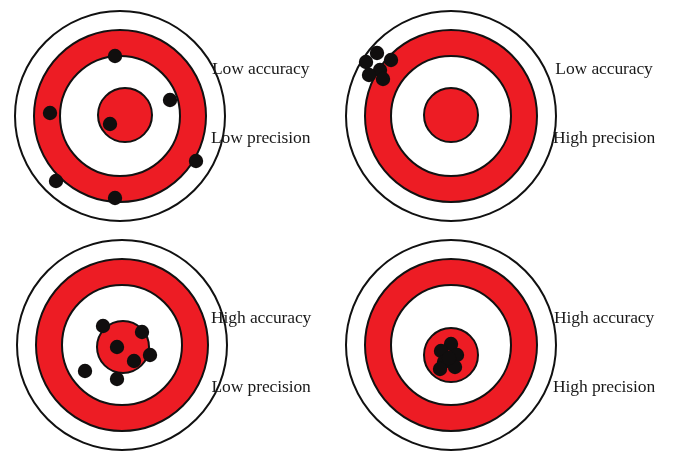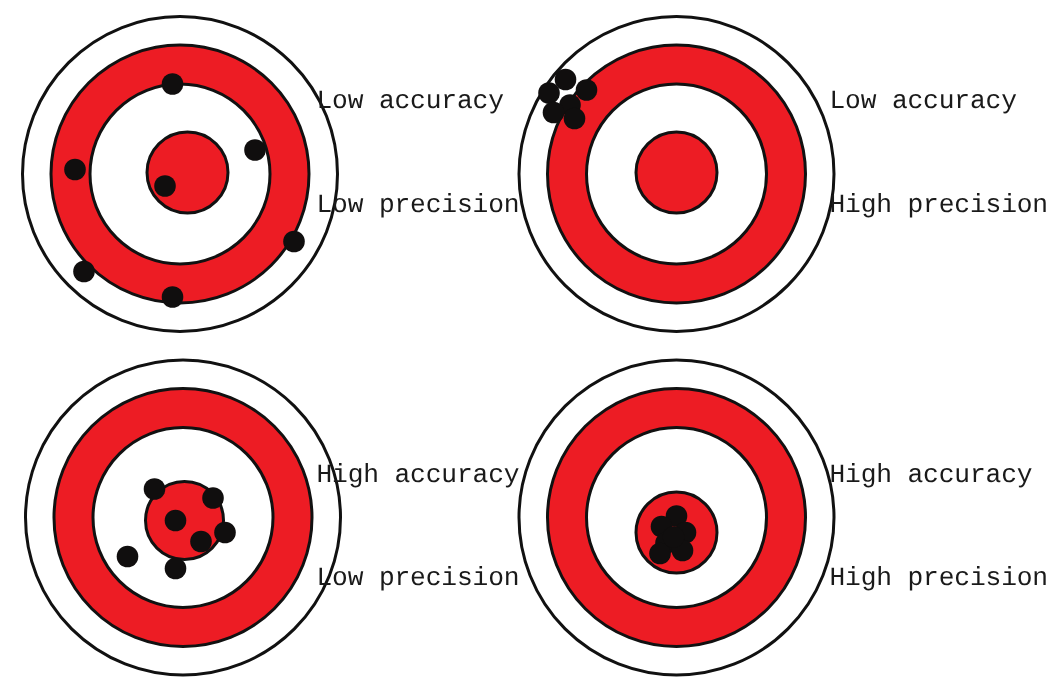--- a/index.html
+++ b/index.html
@@ -25,25 +25,26 @@
   }
   .panel-target {
     position: absolute;
     left: 0;
     top: 0;
   }
   .caption {
     position: absolute;
     white-space: pre;
     color: #1a1a1a;
-    font-family: Liberation Mono, monospace;
+    font-family: Liberation Serif, serif;
     font-size: 17.5px;
     line-height: 23px;
     letter-spacing: -0.1px;
     font-weight: 400;
+    text-align: center;
   }
   .caption-line {
     display: block;
   }
   svg { display: block; overflow: visible; }
 </style>
 </head>
 <body>
 
 <div id="figure">

